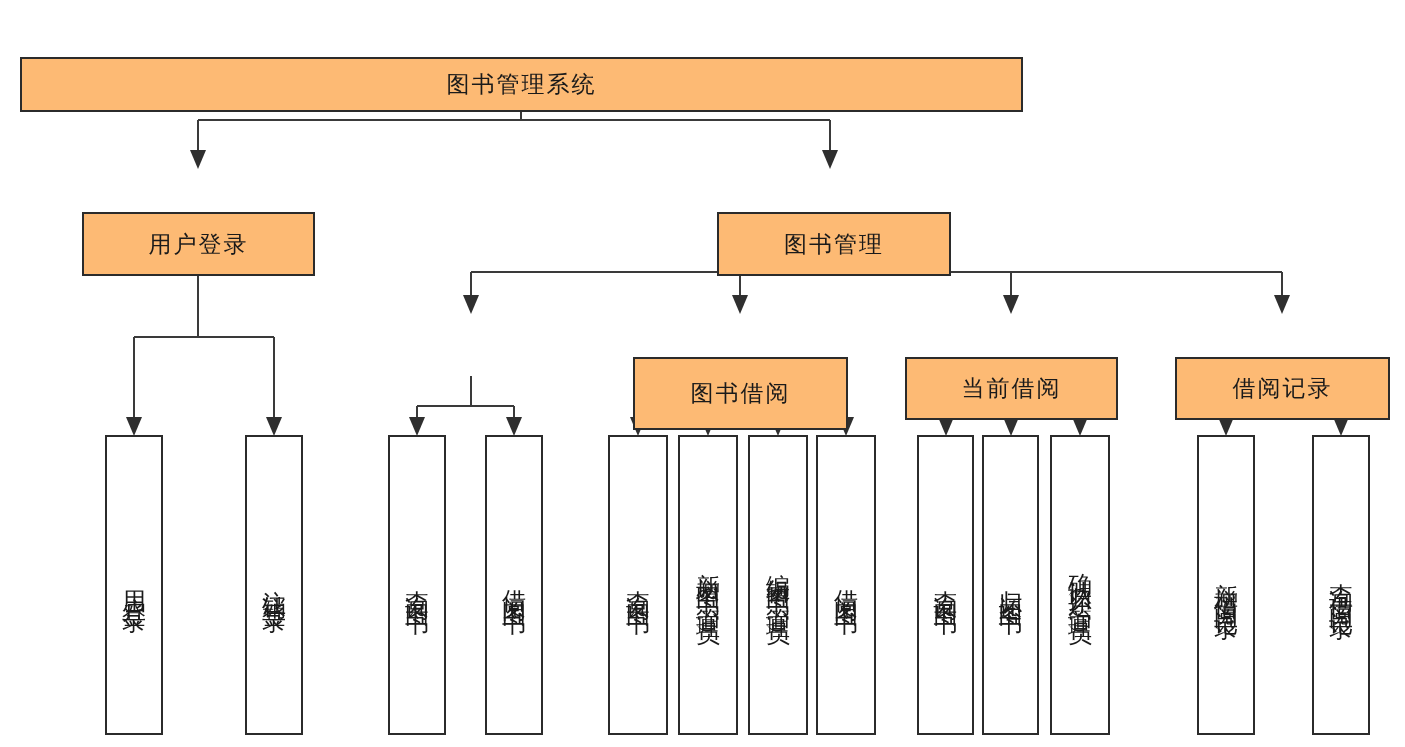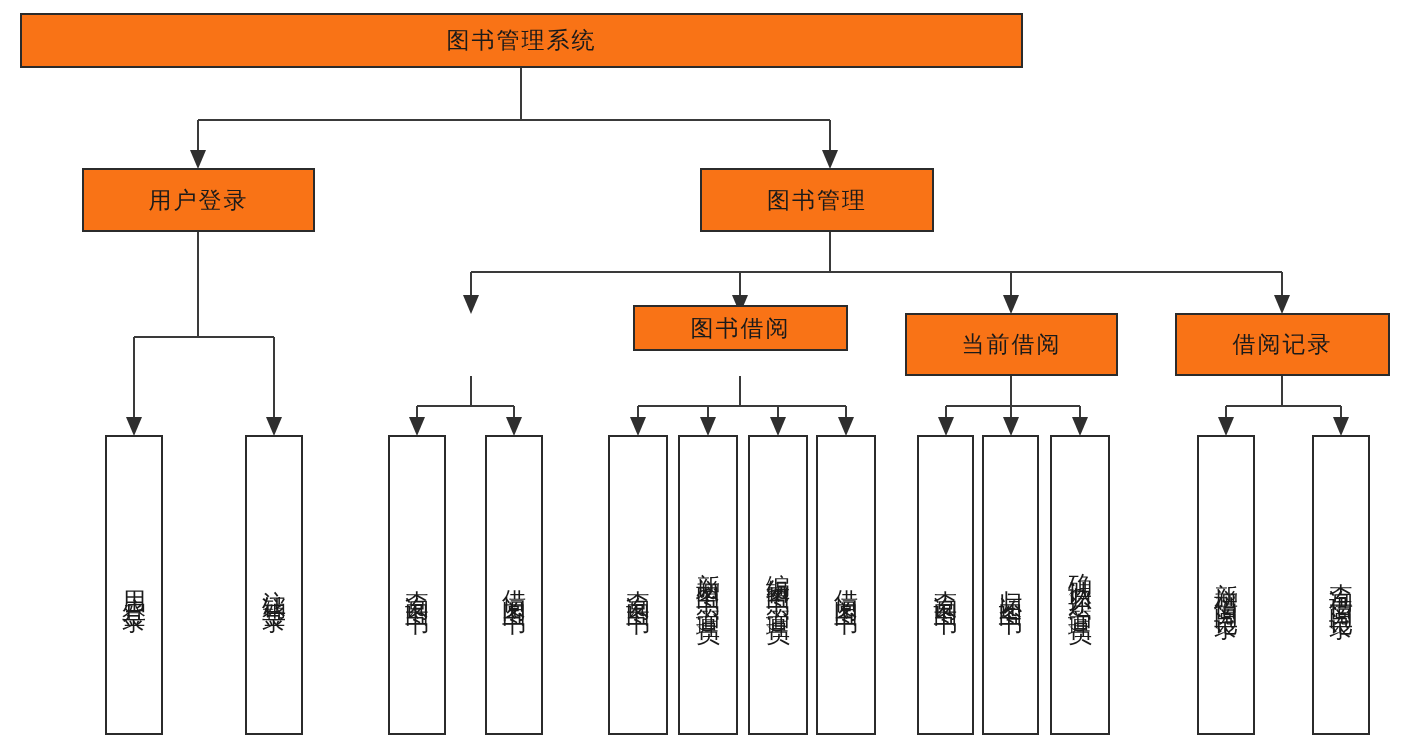--- a/index.html
+++ b/index.html
@@ -9,22 +9,22 @@
   html,body{margin:0;padding:0;background:#fff;}
   .stage{
     position:relative;width:1405px;height:747px;background:var(--bg);
     font-family:"Liberation Sans",sans-serif;overflow:hidden;
   }
   .connectors{position:absolute;left:0;top:0;width:1405px;height:747px;}
   .connectors path{stroke:var(--line);stroke-width:2;fill:none;}
   .connectors polygon{fill:var(--arrow);stroke:none;}
   .hnode{
     position:absolute;box-sizing:border-box;border:2px solid var(--border);
-    background:#f97316;display:flex;align-items:center;justify-content:center;
-    font-size:23px;letter-spacing:2px;color:var(--text);
+    background:#fdba74;display:flex;align-items:center;justify-content:center;
+    font-size:23px;letter-spacing:2px;color:var(--text);margin-top:44px;
   }
   .vnode{
     position:absolute;box-sizing:border-box;border:2px solid var(--border);
     background:#fff;display:flex;align-items:center;justify-content:center;
   }
   .vnode span{
     writing-mode:vertical-rl;text-orientation:mixed;
     font-size:24px;letter-spacing:7px;color:var(--text);line-height:1;
   }
   .watermark{
@@ -76,23 +76,23 @@
     <g>
       <path d="M1282 376 V406 M1226 406 H1341 M1226 406 V420 M1341 406 V420"></path>
       <polygon points="1218,417 1234,417 1226,436"></polygon>
       <polygon points="1333,417 1349,417 1341,436"></polygon>
     </g>
   </svg>
 
   <div class="hnode" style="left:20px;top:13px;width:1003px;height:55px;">图书管理系统</div>
 
   <div class="hnode" style="left:82px;top:168px;width:233px;height:64px;">用户登录</div>
-  <div class="hnode" style="left:700px;top:168px;width:234px;height:64px;text-align:right;">图书管理</div>
+  <div class="hnode" style="left:717px;top:168px;width:234px;height:64px;text-align:right;">图书管理</div>
 
-  <div class="hnode" style="left:633px;top:305px;width:215px;height:46px;">图书借阅</div>
+  <div class="hnode" style="left:633px;top:313px;width:215px;height:73px;">图书借阅</div>
   <div class="hnode" style="left:905px;top:313px;width:213px;height:63px;">当前借阅</div>
   <div class="hnode" style="left:1175px;top:313px;width:215px;height:63px;">借阅记录</div>
 
   <div class="vnode" style="left:105px;top:435px;width:58px;height:300px;">
     <span>用户登录</span>
   </div>
   <div class="vnode" style="left:245px;top:435px;width:58px;height:300px;">
     <span>注销登录</span>
   </div>
 

